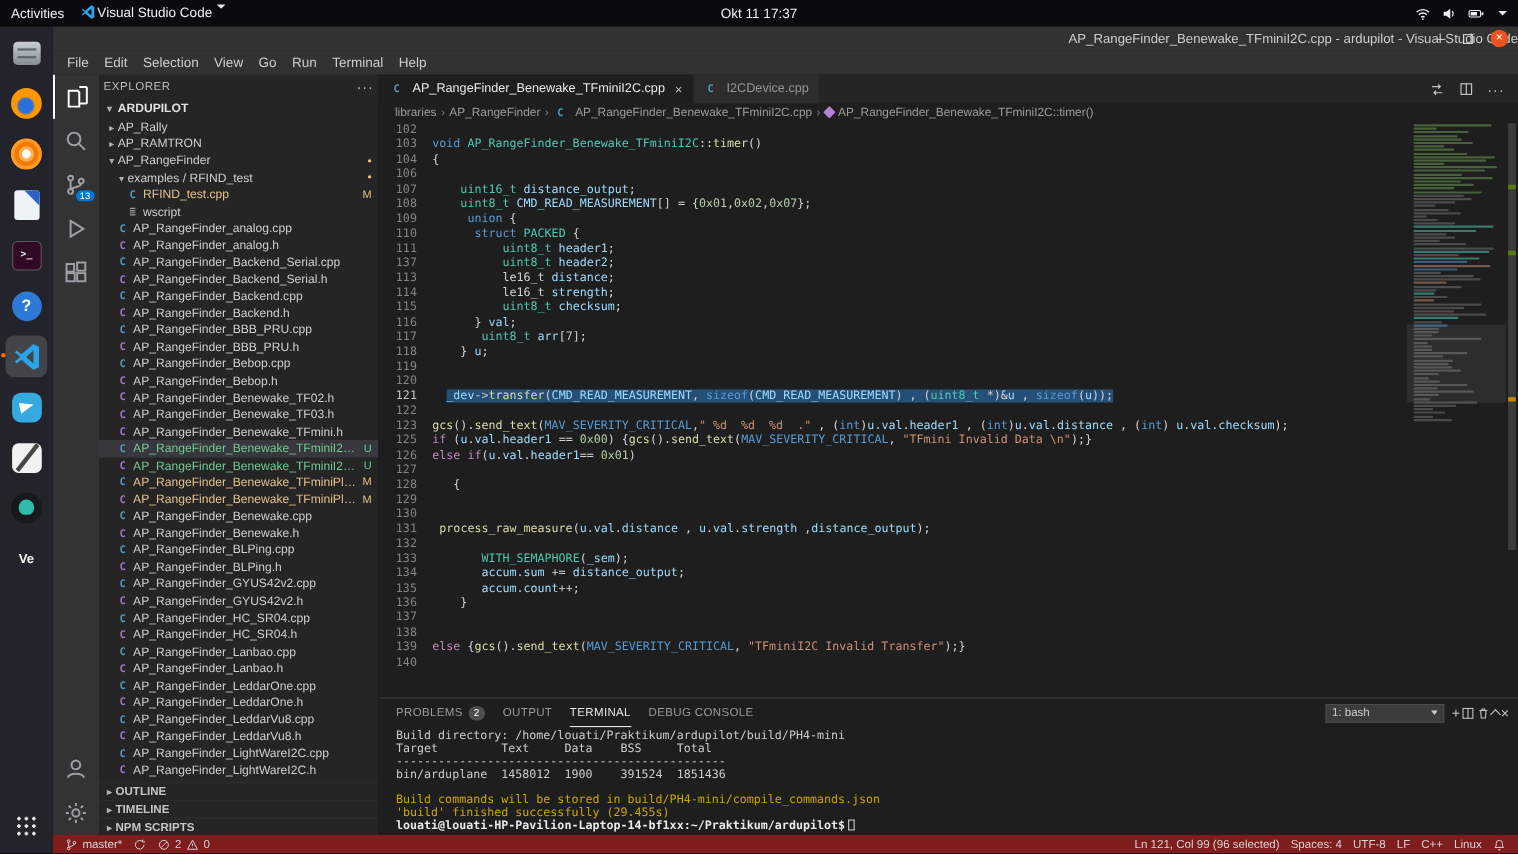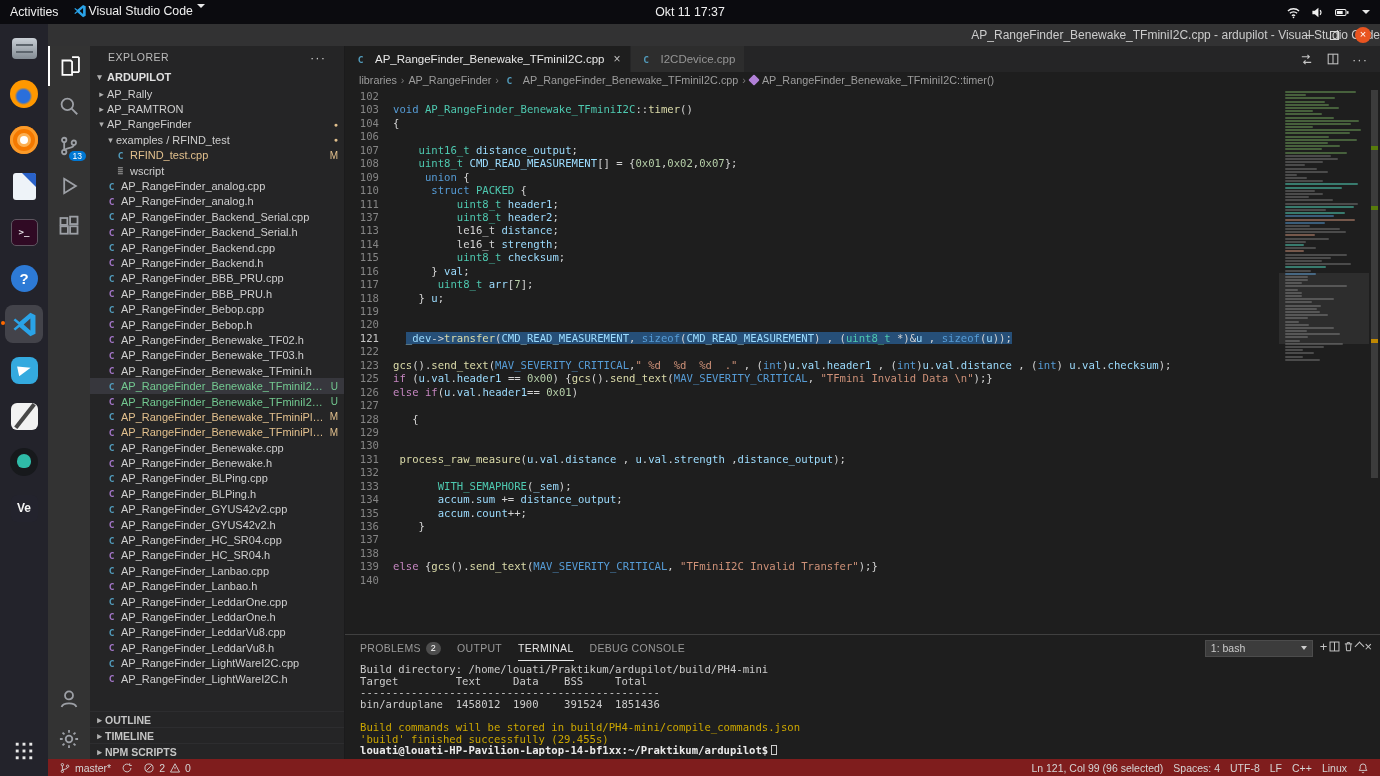--- a/index.html
+++ b/index.html
@@ -50,21 +50,21 @@
 
 .activitybar{width:42px;background:#333333;display:flex;flex-direction:column;align-items:center;flex:none}
 .ab-item{width:42px;height:40px;display:flex;align-items:center;justify-content:center;position:relative}
 .ab-item svg{stroke:#9da0a6;fill:none;stroke-width:1.3}
 .ab-item.active{border-left:2px solid #fff}
 .ab-item.active svg{stroke:#ffffff}
 .ab-badge{position:absolute;right:4px;bottom:5px;background:#0078d4;color:#fff;border-radius:9px;font-size:8.5px;padding:1px 4px;line-height:1}
 .ab-bottom{margin-top:auto}
 
 .sidebar{width:255px;background:#252526;display:flex;flex-direction:column;flex:none;border-right:1px solid #1b1b1c;min-height:0}
-.side-header{height:22px;display:flex;align-items:center;justify-content:space-between;padding:0 18px;font-size:10.5px;letter-spacing:.5px;color:#bbbbbb;flex:none}
+.side-header{height:22px;display:flex;align-items:center;justify-content:space-between;padding:0 4px;font-size:10.5px;letter-spacing:.5px;color:#bbbbbb;flex:none}
 .side-more{color:#cccccc;font-size:13px;letter-spacing:1px}
 .section-row{height:18px;display:flex;align-items:center;font-weight:bold;font-size:11px;color:#e0e0e0;padding-left:4px;flex:none}
 .section-row .chev{margin-right:2px}
 #tree{flex:1;overflow:hidden;min-height:0}
 .trow{height:15.4px;display:flex;align-items:center;font-size:11px;color:#cfcfcf;white-space:nowrap;padding-right:6px}
 .trow.sel{background:#37373d}
 .chev{width:11px;flex:none;color:#b0b0b0;font-size:9px;text-align:center}
 .ficon{width:13px;flex:none;font:bold 9.5px "DejaVu Sans Mono",monospace;text-align:center;margin-right:3px}
 .ficon.cpp{color:#519aba}.ficon.h{color:#a074c4}.ficon.ws{color:#9a9a9a}
 .tlabel{flex:1;overflow:hidden;text-overflow:ellipsis}
@@ -100,21 +100,21 @@
 .mmslider{position:absolute;left:0;right:0;top:185px;height:71px;background:rgba(255,255,255,.07)}
 .overview{width:11px;flex:none;position:relative}
 .ovthumb{position:absolute;top:2px;left:2px;width:7px;height:388px;background:rgba(121,121,121,.33)}
 .ovm{position:absolute;left:2px;width:7px;height:4px}
 
 .panel{height:125px;flex:none;border-top:1px solid #404040;display:flex;flex-direction:column;background:#1e1e1e}
 .panelbar{height:26px;flex:none;display:flex;align-items:center;padding:0 8px 0 15px}
 .ptab{font-size:10.5px;letter-spacing:.3px;color:#9a9a9a;margin-right:16px;height:100%;display:flex;align-items:center;gap:5px}
 .ptab.active{color:#e7e7e7;border-bottom:1px solid #e7e7e7}
 .pbadge{background:#4d4d4d;color:#fff;border-radius:8px;font-size:9px;height:13px;line-height:13px;padding:0 5px}
-.panelactions{margin-left:auto;display:flex;align-items:flex-start;gap:1px}
+.panelactions{margin-left:auto;display:flex;align-items:center;gap:1px}
 .shellsel{display:flex;align-items:center;justify-content:space-between;width:108px;height:17px;border:1px solid #4c4c4c;background:#3c3c3c;color:#cccccc;font-size:10.5px;padding:0 5px;margin-right:6px}
 .dd-caret{width:0;height:0;border-left:3.5px solid transparent;border-right:3.5px solid transparent;border-top:4px solid #cccccc}
 .panelactions svg{stroke:#c5c5c5;fill:none;stroke-width:1.2;display:block}
 .pa-glyph{color:#c5c5c5;font-size:13px;line-height:1}
 .chev-up{width:7px;height:7px;border-left:1.4px solid #c5c5c5;border-top:1.4px solid #c5c5c5;transform:rotate(45deg);margin-top:3px}
 #terminal{flex:1;font:10.6px/11.6px "DejaVu Sans Mono",monospace;color:#cccccc;padding:3px 0 0 15px;white-space:pre;overflow:hidden}
 .tline{height:11.6px}
 .t-y{color:#cca700}
 .t-pb{font-weight:bold;color:#e9e9e9}
 .tcur{display:inline-block;width:6px;height:10px;border:1px solid #cccccc;vertical-align:-1px;margin-left:3px}
@@ -212,20 +212,30 @@
 
     <div class="titlebar">
       <div class="wtitle">AP_RangeFinder_Benewake_TFminiI2C.cpp - ardupilot - Visual Studio Code</div>
       <div class="winctl">
         <span class="wc-min">–</span>
         <span class="wc-max"></span>
         <span class="wc-close">×</span>
       </div>
     </div>
 
+    <nav class="menubar" id="menubar">
+        <span class="menu-item">File</span>
+        <span class="menu-item">Edit</span>
+        <span class="menu-item">Selection</span>
+        <span class="menu-item">View</span>
+        <span class="menu-item">Go</span>
+        <span class="menu-item">Run</span>
+        <span class="menu-item">Terminal</span>
+        <span class="menu-item">Help</span>
+      </nav>
 
     <div class="workbench">
 
       <div class="activitybar">
         <div class="ab-item active">
             <svg width="22" height="22" viewBox="0 0 16 16">
               <path d="M9.5 1.5h4.5l.5.5v10l-.5.5H9.5"></path>
               <path d="M2.5 4h6l1 1v9.5h-7z"></path>
             </svg>
           </div>

